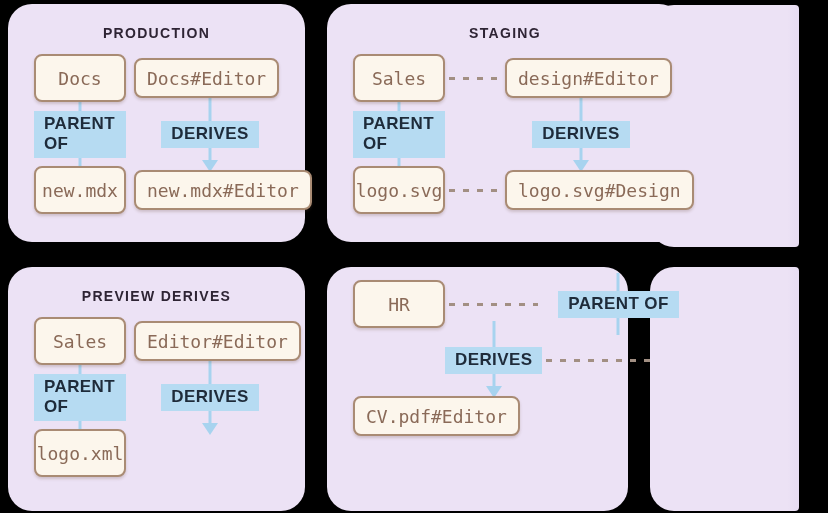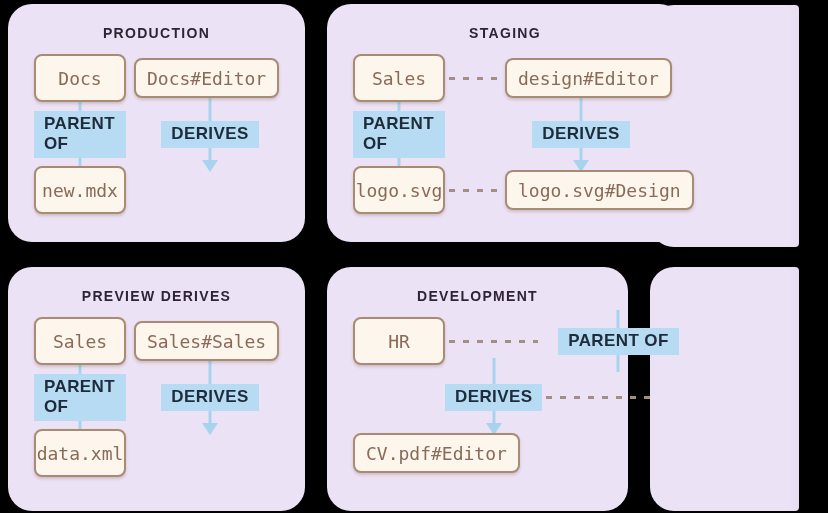--- a/index.html
+++ b/index.html
@@ -133,20 +133,23 @@
         <span class="rel-label">PARENT OF</span>
       </div>
       <div class="spacer"></div>
       <div class="rel derives">
         <div class="vline"></div>
         <div class="arrowhead"></div>
         <span class="rel-label">DERIVES</span>
       </div>
       <div class="node src">new.mdx</div>
       <div class="dash"></div>
+      <div class="cell-right">
+        <div class="node editor">new.mdx#Editor</div>
+      </div>
     </div>
   </section>
 
   <section class="card" id="card-staging">
     <h2 class="card-title">STAGING</h2>
     <div class="diagram">
       <div class="node src">Sales</div>
       <div class="dash"></div>
       <div class="cell-right">
         <div class="node editor">design#Editor</div>
@@ -170,39 +173,38 @@
   </section>
 
   <section class="card empty" id="card-empty-top"></section>
 
   <section class="card" id="card-preview">
     <h2 class="card-title">PREVIEW DERIVES</h2>
     <div class="diagram">
       <div class="node src">Sales</div>
       <div class="dash"></div>
       <div class="cell-right">
-        <div class="node editor">Sales#Sales</div>
-      </div>
-      <div class="rel parent">
-        <div class="vline"></div>
-        <span class="rel-label">PARENT OF</span>
-      </div>
-      <div class="spacer"></div>
-      <div class="rel derives">
-        <div class="vline"></div>
-        <div class="arrowhead"></div>
-        <span class="rel-label">DERIVES</span>
-      </div>
-      <div class="node src">data.xml</div>
+        <div class="node editor">Editor#Editor</div>
+      </div>
+      <div class="rel parent">
+        <div class="vline"></div>
+        <span class="rel-label">PARENT OF</span>
+      </div>
+      <div class="spacer"></div>
+      <div class="rel derives">
+        <div class="vline"></div>
+        <div class="arrowhead"></div>
+        <span class="rel-label">DERIVES</span>
+      </div>
+      <div class="node src">logo.xml</div>
       <div class="dash"></div>
     </div>
   </section>
 
   <section class="card" id="card-development">
-    <h2 class="card-title">DEVELOPMENT</h2>
     <div class="diagram">
       <div class="node src">HR</div>
       <div class="dash"></div>
       <div class="rel parent">
         <div class="vline"></div>
         <span class="rel-label">PARENT OF</span>
       </div>
       <div class="spacer"></div>
       <div class="rel derives">
         <div class="vline"></div>

